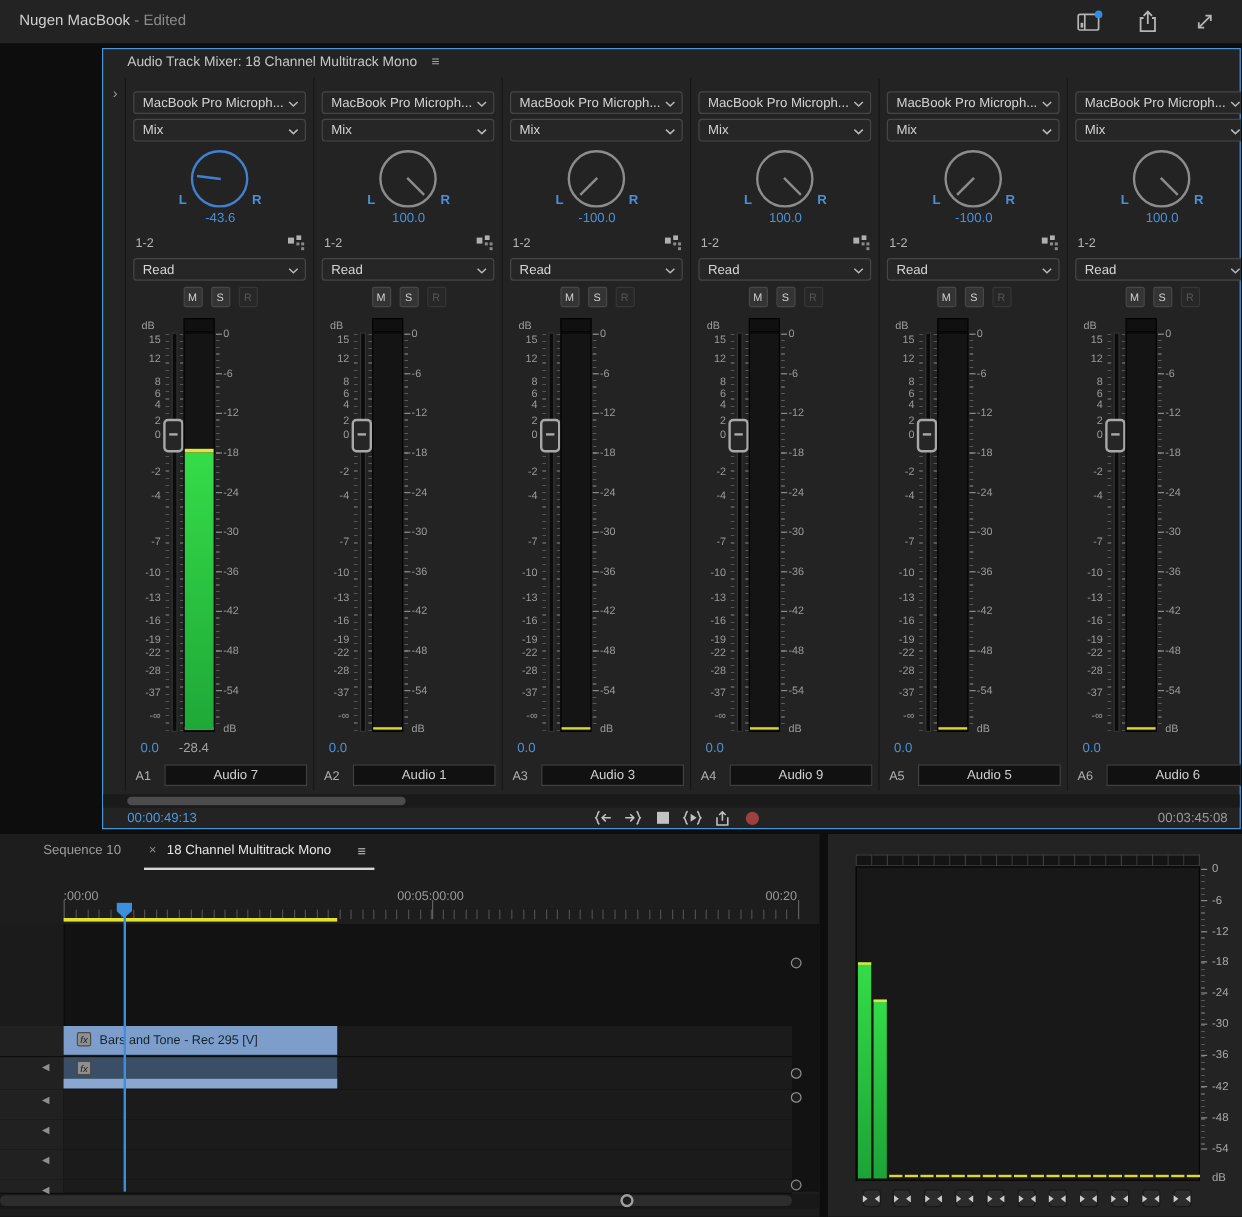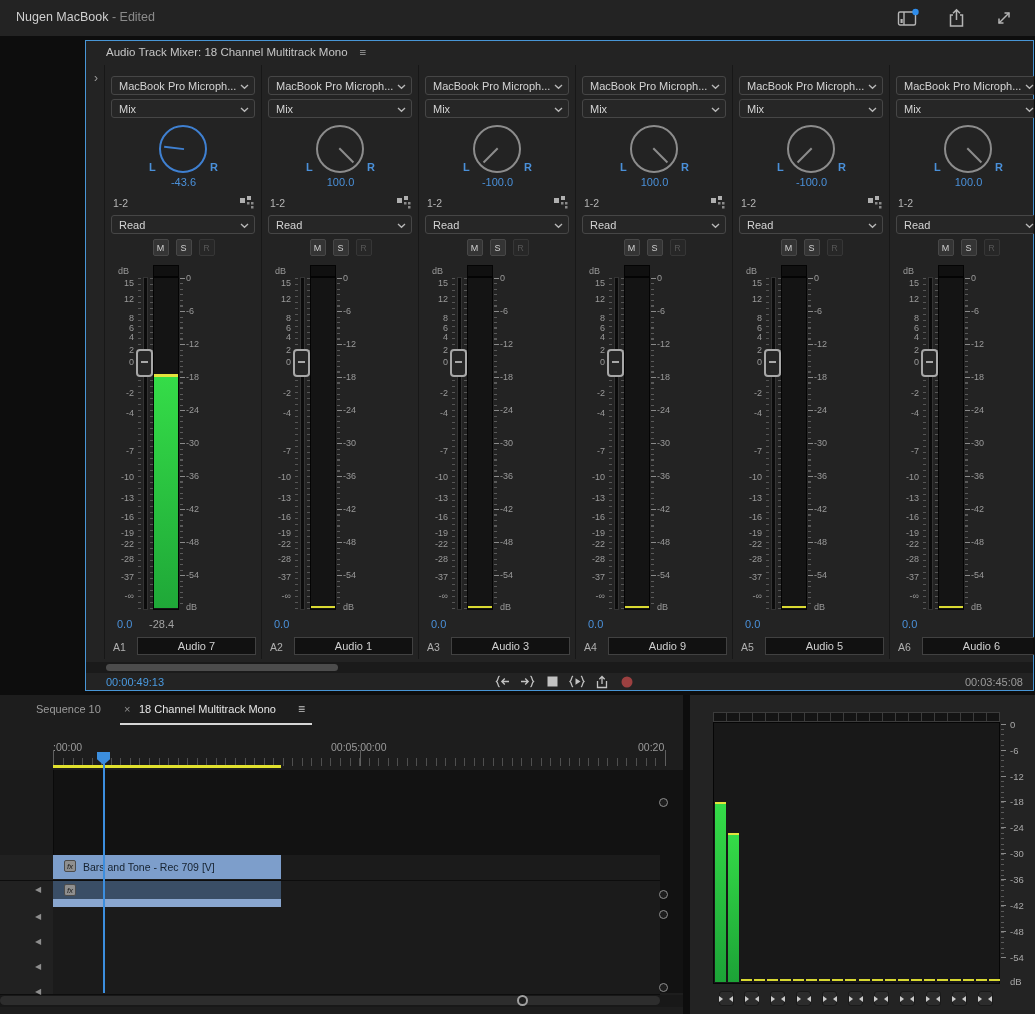--- a/index.html
+++ b/index.html
@@ -892,21 +892,21 @@
           <div class="ticon" style="top: 167px;">◀</div>
           <div class="trowh" style="top: 188px; height: 26px;"></div>
           <div class="trow" style="top: 188px; height: 26px;"></div>
           <div class="ticon" style="top: 192px;">◀</div>
           <div class="trowh" style="top: 213px; height: 12px;"></div>
           <div class="trow" style="top: 213px; height: 12px;"></div>
           <div class="ticon" style="top: 217px;">◀</div>
         </div>
       <div class="clip-v">
         <div class="fxb" style="top:5px">fx</div>
-        <div class="lbl">Bars and Tone - Rec 709 [V]</div>
+        <div class="lbl">Bars and Tone - Rec 295 [V]</div>
       </div>
       <div class="clip-a">
         <div class="abot"></div>
         <div class="fxb" style="top:3px">fx</div>
       </div>
     </div>
 
     <div class="playhead-line"></div>
     <div class="playhead-head"></div>
 

